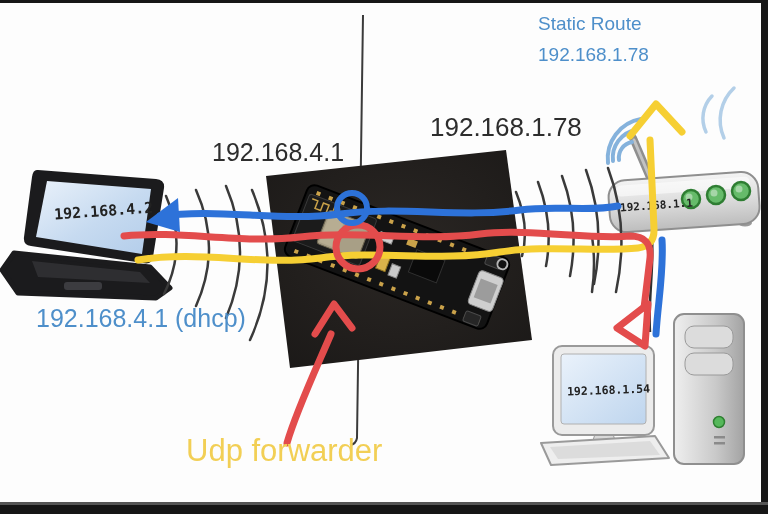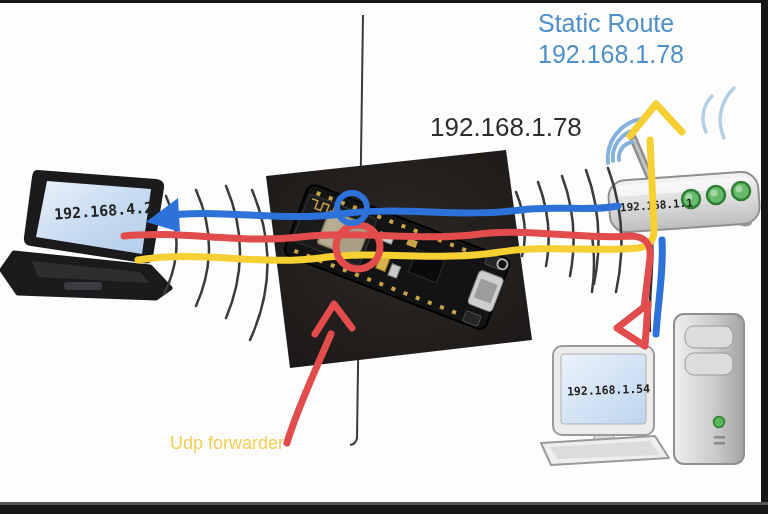--- a/index.html
+++ b/index.html
@@ -177,28 +177,30 @@
     </g>
 
     <g fill="none" stroke-width="7" stroke-linecap="round" class="st-blue">
       <path d="M160,216 C220,208 280,222 340,214 C400,206 460,218 520,210 C555,205 590,212 618,206"></path>
       <circle cx="352" cy="208" r="15" stroke-width="6"></circle>
       <path d="M662,240 C664,270 658,302 656,334"></path>
     </g>
     <polygon points="146,222 178,198 180,232" class="fl-blue"></polygon>
   </svg>
 
+  <div class="label" style="left:212px;top:138px;font-size:25px">192.168.4.1</div>
   <div class="label" style="left:430px;top:112px;font-size:26px">192.168.1.78</div>
 
-  <div class="abs" style="left:538px;top:8px;line-height:31px;font-size:25px">
+  <div class="abs" style="left:538px;top:8px;line-height:31px;font-size:19px">
     <div class="c-blue">Static Route</div>
     <div class="c-blue">192.168.1.78</div>
   </div>
 
   <div class="abs" style="left:36px;top:302px;line-height:33px;font-size:25px">
+    <div class="c-blue">192.168.4.1 (dhcp)</div>
   </div>
 
-  <div class="label c-yellow" style="left:170px;top:433px;font-size:18px">Udp forwarder</div>
+  <div class="label c-yellow" style="left:186px;top:433px;font-size:31px">Udp forwarder</div>
 
   <div class="frame" style="left:0;top:0;width:768px;height:3px"></div>
   <div class="frame" style="left:761px;top:0;width:7px;height:514px"></div>
   <div class="frame" style="left:0;top:502px;width:768px;height:12px;border-top:3px solid #555"></div>
 </div>
 
 </body></html>

